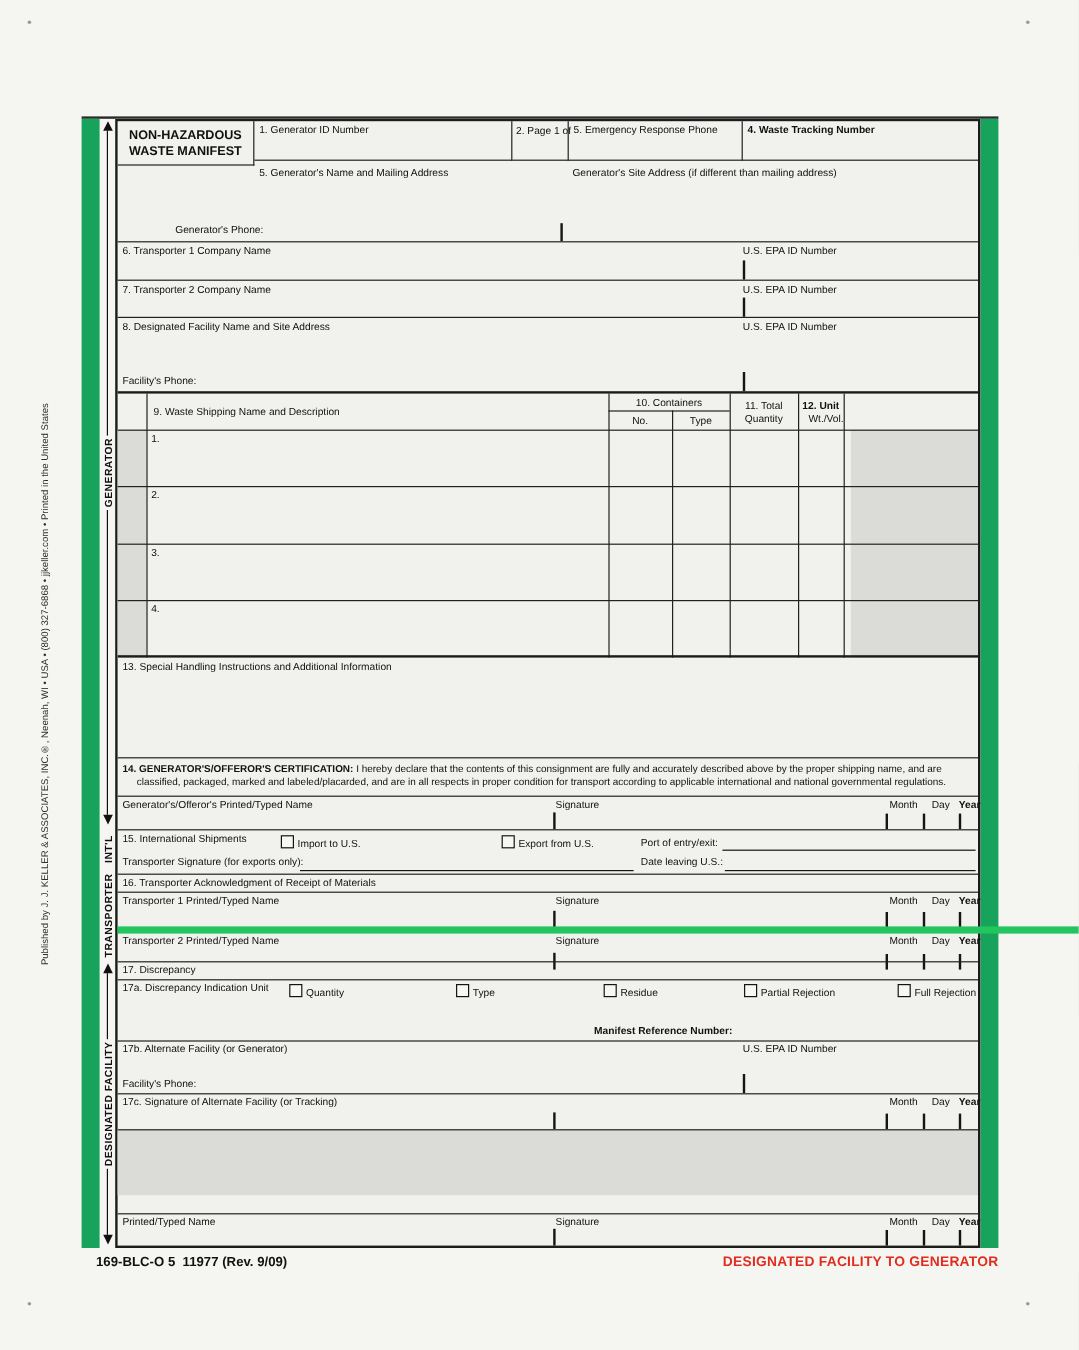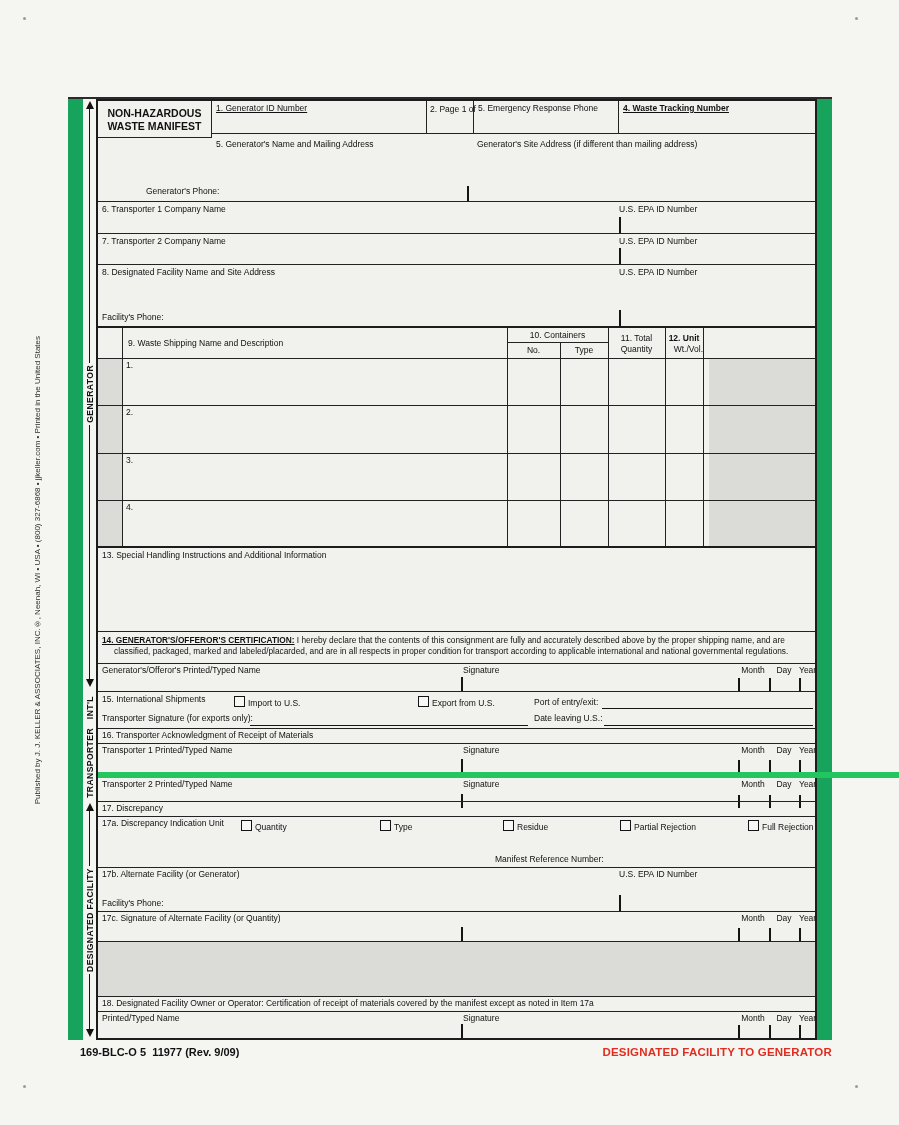--- a/index.html
+++ b/index.html
@@ -10,34 +10,34 @@
   
   .form{position:absolute;left:68px;top:99px;width:764px;height:941px;}
   .form-topline{position:absolute;left:0;top:-2px;width:764px;height:2px;background:#2a2a2a;}
   .gbar{position:absolute;top:0;width:15px;height:941px;}
   .body{position:absolute;left:28px;top:0;width:721px;height:941px;border:2px solid #1c1c1c;
         box-sizing:border-box;background:#f1f1ee;}
   .sec{position:absolute;left:0;width:717px;box-sizing:border-box;}
   .bt{border-top:1px solid #222;}
   .bt2{border-top:2px solid #1c1c1c;}
   .lbl{position:absolute;font-size:8.5px;line-height:1.12;white-space:nowrap;color:#101010;}
-  .b{font-weight:bold;text-decoration:underline;}
+  .b{font-weight:bold;}
   .tick{position:absolute;width:1.5px;background:#151515;bottom:0;}
   .uline{position:absolute;height:1px;background:#151515;}
   .vline{position:absolute;width:1px;background:#222;}
   .hline{position:absolute;height:1px;background:#222;left:0;width:717px;}
   .gray{position:absolute;background:#dbdbd8;}
   
   .cbw{position:absolute;display:flex;align-items:flex-end;gap:3px;}
   .cb{width:11px;height:11px;border:1.3px solid #141414;background:#f7f7f5;box-sizing:border-box;}
   .cbl{font-size:8.5px;line-height:1;white-space:nowrap;}
   
   .mdy{position:absolute;left:640px;top:0;bottom:0;width:77px;}
   .mdy .m,.mdy .d,.mdy .y{position:absolute;top:1px;font-size:8.5px;text-align:center;}
-  .mdy .m{left:0;width:30px;}.mdy .d{left:31px;width:30px;}.mdy .y{left:61px;width:16px;}
+  .mdy .m{left:0;width:30px;}.mdy .d{left:31px;width:30px;}.mdy .y{left:61px;width:16px;font-weight:bold;}
   
   .hbox{position:absolute;top:0;height:33px;border-right:1px solid #222;box-sizing:border-box;}
   
   .acol{position:absolute;left:15px;top:0;width:13px;height:941px;}
   .aseg{position:absolute;left:0;width:13px;display:flex;flex-direction:column;align-items:center;}
   .aline{width:1.5px;background:#111;flex:1;}
   .tri-up{width:0;height:0;border-left:4px solid transparent;border-right:4px solid transparent;border-bottom:8px solid #111;}
   .tri-dn{width:0;height:0;border-left:4px solid transparent;border-right:4px solid transparent;border-top:8px solid #111;}
   .vlabel{writing-mode:vertical-rl;transform:rotate(180deg);font-size:8.6px;font-weight:bold;
           letter-spacing:.4px;white-space:nowrap;padding:2px 0;}
@@ -89,21 +89,21 @@
 
     <div class="body">
 
       <div class="hbox" style="left:0;width:114px;height:37px;border-bottom:1px solid #222;">
         <div style="text-align:center;font-weight:bold;font-size:10.5px;line-height:1.2;padding-top:6px;">
           <div>NON-HAZARDOUS</div>
           <div>WASTE MANIFEST</div>
         </div>
       </div>
       <div class="hbox" style="left:114px;width:215px;border-bottom:1px solid #222;">
-        <span class="lbl" style="left:4px;top:3px;text-decoration:underline;">1. Generator ID Number</span>
+        <span class="lbl" style="left:4px;top:3px;">1. Generator ID Number</span>
       </div>
       <div class="hbox" style="left:329px;width:47px;border-bottom:1px solid #222;">
         <span class="lbl" style="left:3px;top:4px;">2. Page 1 of</span>
       </div>
       <div class="hbox" style="left:376px;width:145px;border-bottom:1px solid #222;">
         <span class="lbl" style="left:4px;top:3px;">5. Emergency Response Phone</span>
       </div>
       <div class="hbox" style="left:521px;width:196px;border-right:none;border-bottom:1px solid #222;">
         <span class="lbl b" style="left:4px;top:3px;">4. Waste Tracking Number</span>
       </div>
@@ -263,48 +263,45 @@
           <span class="cbl">Residue</span>
         </div>
         <div class="cbw" style="left:522px;top:18px;">
           <span class="cb"></span>
           <span class="cbl">Partial Rejection</span>
         </div>
         <div class="cbw" style="left:650px;top:18px;">
           <span class="cb"></span>
           <span class="cbl">Full Rejection</span>
         </div>
-        <span class="lbl" style="left:397px;top:53px;">Manifest Reference Number:</span>
+        <span class="lbl" style="left:397px;top:53px;font-weight:bold;">Manifest Reference Number:</span>
       </div>
 
       <div class="sec bt" style="top:766px;height:44px;">
         <span class="lbl" style="left:4px;top:2px;">17b. Alternate Facility (or Generator)</span>
         <span class="lbl" style="left:521px;top:2px;">U.S. EPA ID Number</span>
         <span class="lbl" style="left:4px;top:31px;">Facility's Phone:</span>
         <div class="tick" style="left:521px;height:16px;"></div>
       </div>
 
       <div class="sec bt" style="top:810px;height:30px;">
-        <span class="lbl" style="left:4px;top:2px;">17c. Signature of Alternate Facility (or Quantity)</span>
+        <span class="lbl" style="left:4px;top:2px;">17c. Signature of Alternate Facility (or Tracking)</span>
         <div class="tick" style="left:363px;height:14px;"></div>
         <div class="mdy">
           <span class="m">Month</span>
           <span class="d">Day</span>
           <span class="y">Year</span>
           <div class="tick" style="left:0;height:13px;"></div>
           <div class="tick" style="left:31px;height:13px;"></div>
           <div class="tick" style="left:61px;height:13px;"></div>
         </div>
       </div>
 
       <div class="sec bt" style="top:840px;height:55px;background:#dbdbd8;"></div>
 
-      <div class="sec bt" style="top:895px;height:15px;">
-        <span class="lbl" style="left:4px;top:2px;">18. Designated Facility Owner or Operator: Certification of receipt of materials covered by the manifest except as noted in Item 17a</span>
-      </div>
       <div class="sec bt" style="top:910px;height:27px;">
         <span class="lbl" style="left:4px;top:2px;">Printed/Typed Name</span>
         <span class="lbl" style="left:365px;top:2px;">Signature</span>
         <div class="tick" style="left:363px;height:14px;"></div>
         <div class="mdy">
           <span class="m">Month</span>
           <span class="d">Day</span>
           <span class="y">Year</span>
           <div class="tick" style="left:0;height:13px;"></div>
           <div class="tick" style="left:31px;height:13px;"></div>

